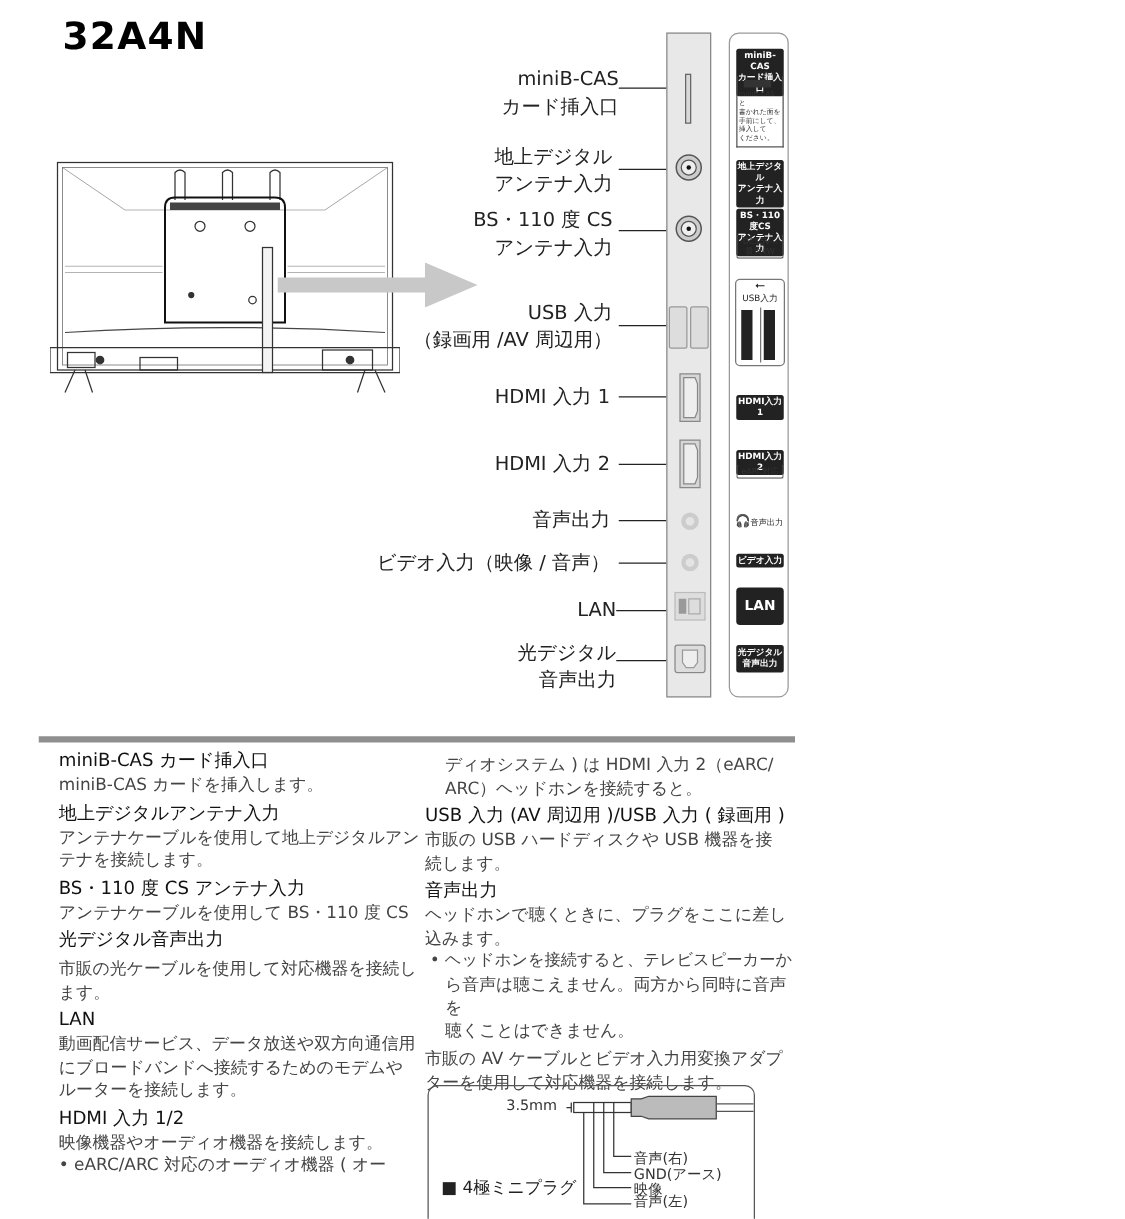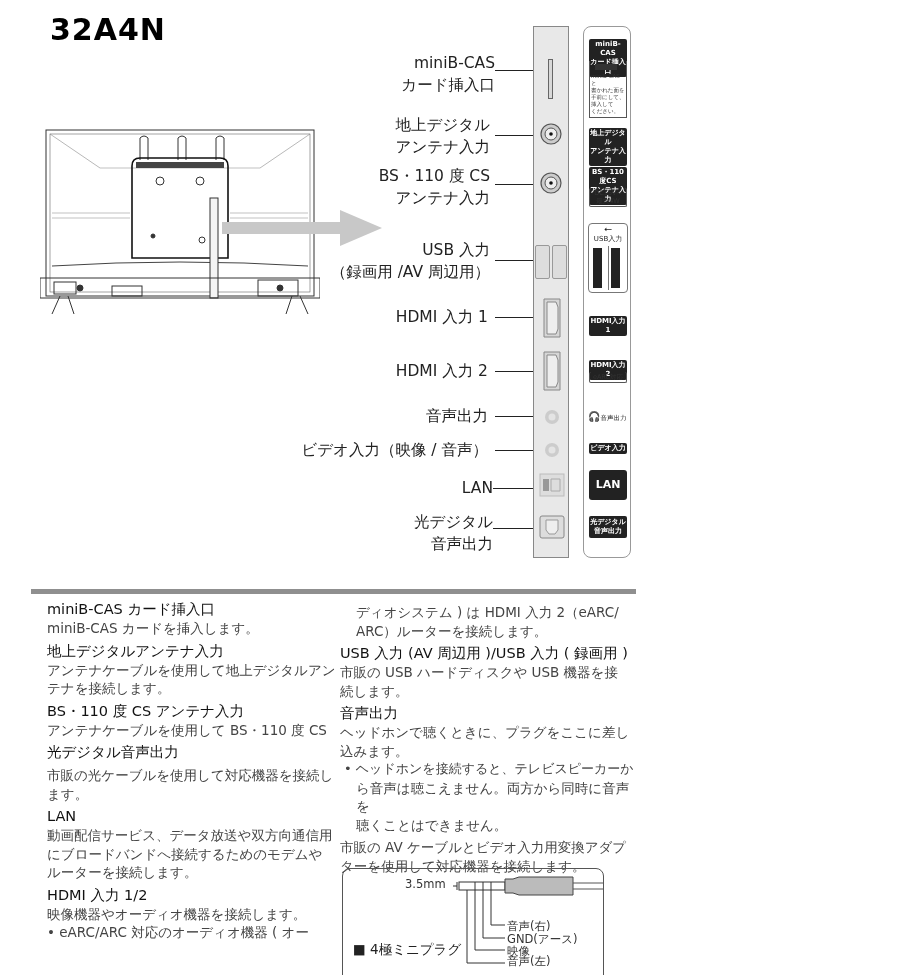--- a/index.html
+++ b/index.html
@@ -253,21 +253,21 @@
   <div class="sec">
       <div class="h">HDMI 入力 1/2</div>
       <div class="p">映像機器やオーディオ機器を接続します。</div>
       <div class="p">• eARC/ARC 対応のオーディオ機器 ( オー</div>
     </div>
 </div>
 
 <div class="col col-right" style="top:603px;">
   <div class="sec">
     <div class="cont">ディオシステム ) は HDMI 入力 2（eARC/</div>
-    <div class="cont">ARC）ルーターを接続します。</div>
+    <div class="cont">ARC）ヘッドホンを接続すると。</div>
   </div>
   <div class="sec">
       <div class="h">USB 入力 (AV 周辺用 )/USB 入力 ( 録画用 )</div>
       <div class="p">市販の USB ハードディスクや USB 機器を接</div>
       <div class="p">続します。</div>
     </div>
   <div class="sec">
       <div class="h">音声出力</div>
       <div class="p">ヘッドホンで聴くときに、プラグをここに差し</div>
       <div class="p">込みます。</div>

